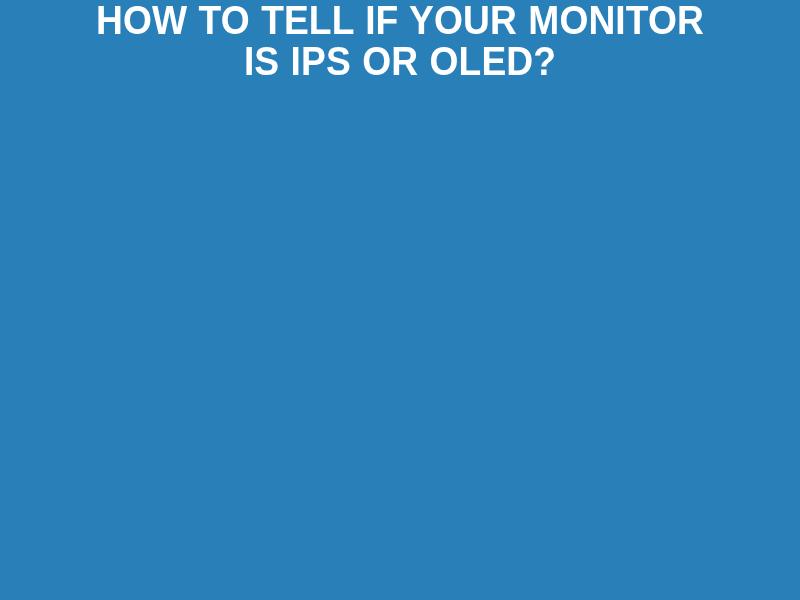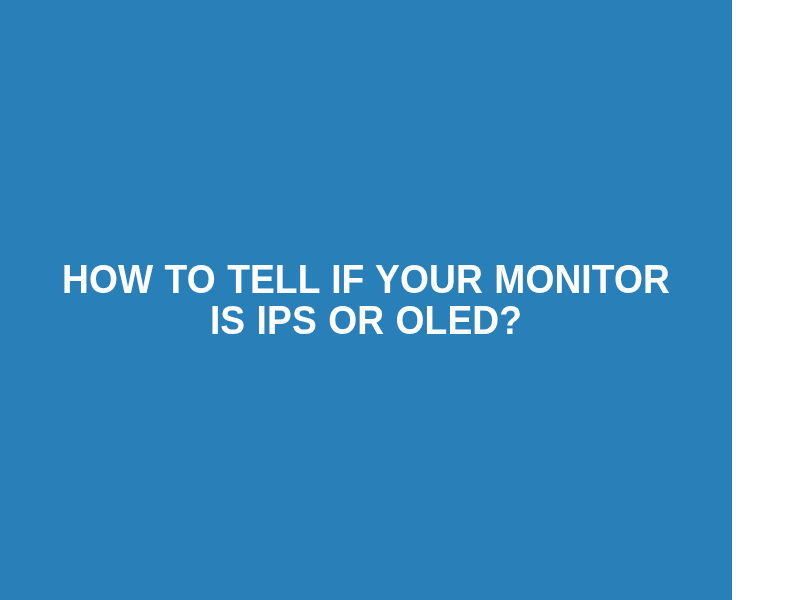--- a/index.html
+++ b/index.html
@@ -12,25 +12,25 @@
   }
 
   body {
     font-family: "Liberation Sans", "DejaVu Sans", sans-serif;
   }
 
   
   .canvas {
     position: relative;
     box-sizing: border-box;
-    width: 732px;
+    width: 800px;
     height: 600px;
     background-color: #2980b9;
     display: flex;
-    align-items: center;
+    align-items: flex-start;
     justify-content: center;
   }
 
   
   .title-block {
     width: 700px;
     text-align: center;
     padding: 0 10px;
     box-sizing: border-box;
   }

